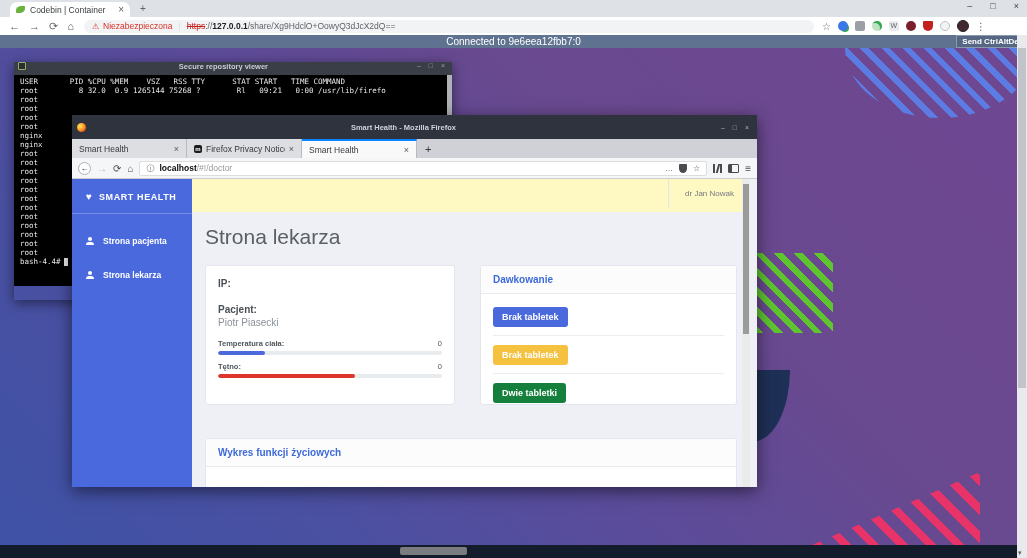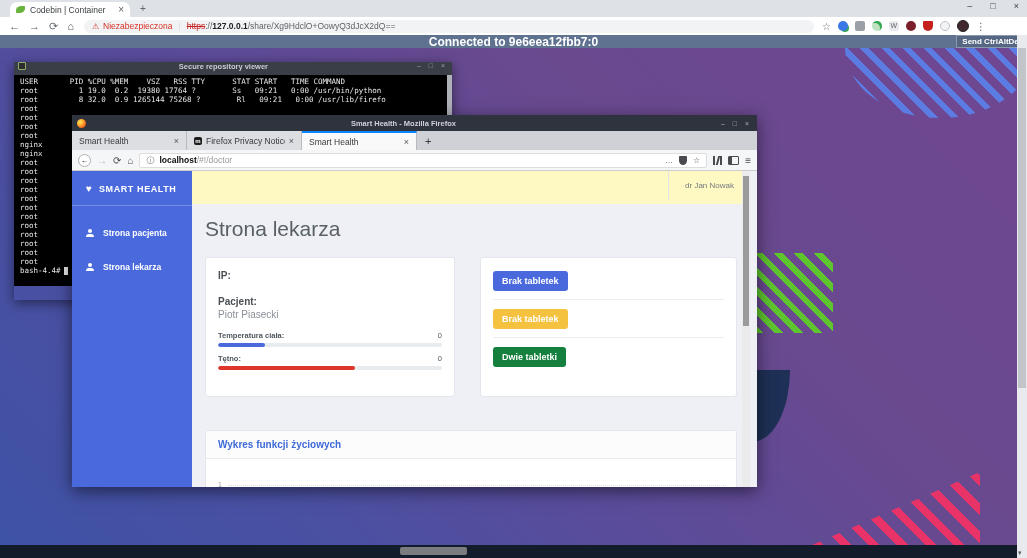--- a/index.html
+++ b/index.html
@@ -28,21 +28,21 @@
   .url-path { color:#5f6368; }
   .chrome-right { display:flex; align-items:center; gap:7px; margin-left:8px; }
   .star-glyph { color:#5f6368; font-size:10px; }
   .ext-icon { width:10px; height:10px; border-radius:50%; }
   .avatar-icon { width:12px; height:12px; border-radius:50%; background:#41282e; border:1px solid #222; }
   .kebab-glyph { color:#5f6368; font-size:10px; margin-right:4px; }
 
   
   .vnc-banner { position:absolute; left:0; top:35px; width:1027px; height:13px; background:#5f7391;
     display:flex; align-items:center; justify-content:center; }
-  .vnc-banner-text { color:#fff; font-size:12px; font-weight:bold; }
+  .vnc-banner-text { color:#fff; font-size:10px; font-weight:normal; }
   .vnc-ctrl-btn { position:absolute; right:0; top:0; height:13px; background:#556782; border:1px solid #8b99ad;
     color:#fff; font-size:8px; font-weight:bold; padding:0 5px; line-height:11px; }
 
   
   .desktop { position:absolute; left:0; top:48px; width:1027px; height:497px; overflow:hidden;
     background:linear-gradient(225deg,#6f4792 0%,#69498f 35%,#5a4c9b 58%,#4a50a2 78%,#3e52a6 100%); }
   .deco-stripes-blue { position:absolute; left:845px; top:-70px; width:190px; height:140px; border-radius:50%;
     background:repeating-linear-gradient(45deg,#5c7ce4 0 6px,transparent 6px 15px); }
   .deco-stripes-green { position:absolute; left:755px; top:205px; width:78px; height:80px;
     background:repeating-linear-gradient(45deg,#5ec52e 0 6px,transparent 6px 14px); }
@@ -67,21 +67,21 @@
   .term-menubar { height:14px; background:#f6f5f4; display:flex; align-items:center; border-bottom:1px solid #d8d6d3; }
   .term-menu-item { font-size:8px; color:#2e3436; padding:0 8px; }
   .term-body { height:211px; background:#000; padding:2px 0 0 6px; position:relative; overflow:hidden; }
   .term-line { font-family:"DejaVu Sans Mono", monospace; font-size:7.5px; line-height:9px; color:#e8e8e8; white-space:pre; }
   .term-cursor { display:inline-block; width:4px; height:8px; background:#e8e8e8; vertical-align:middle; margin-left:3px; }
   .term-scrollbar { position:absolute; right:0; top:0; width:5px; height:100%; background:#aeb2b8; }
 
   
   .ff-window { position:absolute; left:72px; top:67px; width:685px; height:372px; z-index:3;
     box-shadow:0 4px 16px rgba(0,0,0,.55); background:#fff; overflow:hidden; }
-  .ff-titlebar { height:16px; background:#2f333d; display:flex; align-items:center; padding:0 5px; }
+  .ff-titlebar { height:24px; background:#2f333d; display:flex; align-items:center; padding:0 5px; }
   .ff-logo { width:9px; height:9px; border-radius:50%; background:radial-gradient(circle at 35% 35%, #ffd54a 15%, #ff9a2a 45%, #e0501a 80%); }
   .ff-title { flex:1; text-align:center; color:#cfd2d8; font-size:7.5px; font-weight:bold; }
   .ff-controls { color:#aab0b8; font-size:7px; letter-spacing:3px; }
   .ff-tabbar { height:19px; background:#cfd1d6; display:flex; align-items:stretch; }
   .ff-tab { width:115px; display:flex; align-items:center; gap:4px; padding:0 7px; font-size:8.5px; color:#38383d;
     background:#dddee1; border-right:1px solid #b8babf; position:relative; }
   .ff-tab.active { background:#f9f9fa; border-top:2px solid #0a84ff; }
   .ff-tab-label { flex:1; white-space:nowrap; overflow:hidden; }
   .ff-tab-close { color:#5a5a5e; font-size:9px; }
   .mask-favicon { width:8px; height:8px; background:#1c1c1c; border-radius:2px; color:#fff; font-size:6px; font-weight:bold;
@@ -204,21 +204,20 @@
   <div class="deco-stripes-pink"></div>
 
   <div class="term-window">
     <div class="term-titlebar">
       <span class="term-app-icon"></span>
       <span class="term-title">Secure repository viewer</span>
       <span class="term-controls">– □ ×</span>
     </div>
     <div class="term-body">
       <div class="term-line">USER       PID %CPU %MEM    VSZ   RSS TTY      STAT START   TIME COMMAND</div>
-      <div class="term-line">root         1 19.0  0.2  19380 17764 ?        Ss   09:21   0:00 /usr/bin/python</div>
       <div class="term-line">root         8 32.0  0.9 1265144 75268 ?        Rl   09:21   0:00 /usr/lib/firefo</div>
       <div class="term-line">root</div>
       <div class="term-line">root</div>
       <div class="term-line">root</div>
       <div class="term-line">root</div>
       <div class="term-line">nginx</div>
       <div class="term-line">nginx</div>
       <div class="term-line">root</div>
       <div class="term-line">root</div>
       <div class="term-line">root</div>
@@ -317,20 +316,21 @@
                   <span class="meter-label">Tętno:</span>
                   <span class="meter-value">0</span>
                 </div>
                 <div class="meter-track">
                     <div class="meter-fill fill-pulse"></div>
                   </div>
               </div>
             </div>
 
             <div class="sh-card card-dosage">
+              <div class="sh-card-header">Dawkowanie</div>
               <div class="sh-card-body">
                 <button class="dose-btn dose-blue">Brak tabletek</button>
                 <hr class="dose-hr">
                 <button class="dose-btn dose-yellow">Brak tabletek</button>
                 <hr class="dose-hr">
                 <button class="dose-btn dose-red">Dwie tabletki</button>
               </div>
             </div>
           </div>
 

